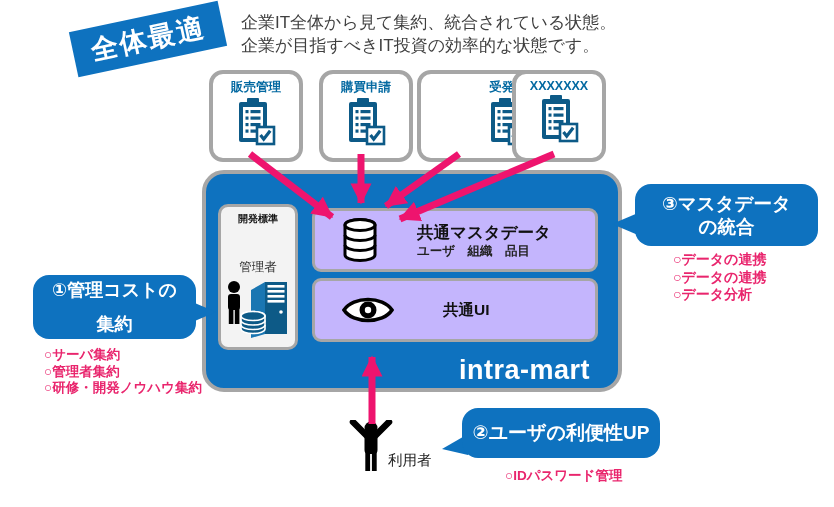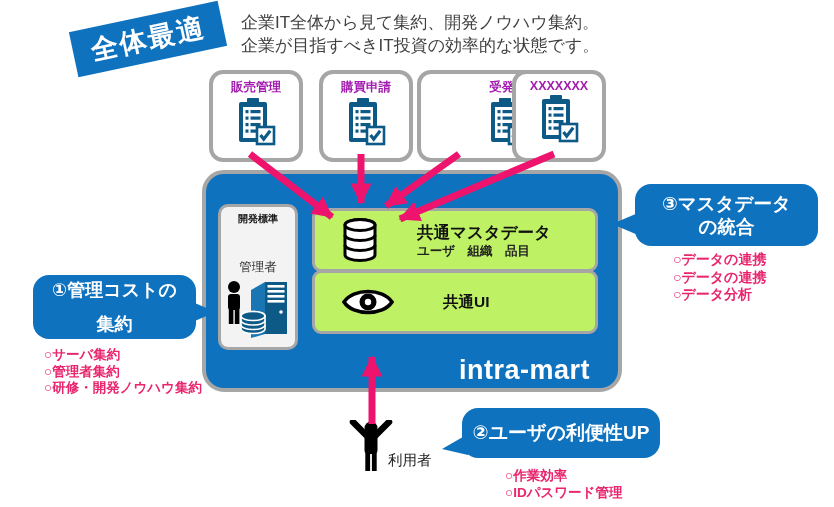--- a/index.html
+++ b/index.html
@@ -11,34 +11,34 @@
   .banner{left:72px;top:16px;width:152px;height:46px;background:#0e72bf;
           transform:rotate(-12deg);display:flex;align-items:center;justify-content:center;
           color:#fff;font-weight:bold;font-size:27px;letter-spacing:2px;}
 
   
   .desc{left:241px;top:11px;font-size:17px;line-height:1.36;color:#3f3f3f;white-space:nowrap;}
 
   
   .appbox{top:70px;width:86px;height:84px;background:#fff;border:4px solid #a6a6a6;
           border-radius:14px;display:flex;flex-direction:column;align-items:center;z-index:5;}
-  .appbox .albl{font-size:12.5px;font-weight:bold;color:#a21caf;margin-top:5px;white-space:nowrap;}
+  .appbox .albl{font-size:12.5px;font-weight:bold;color:#0369a1;margin-top:5px;white-space:nowrap;}
   .appbox svg{margin-top:2px;}
 
   
   .container{left:202px;top:170px;width:412px;height:214px;background:#0e72bf;
              border:4px solid #a6a6a6;border-radius:22px;z-index:1;}
   .devbox{left:12px;top:30px;width:74px;height:140px;background:#f3f3f3;border:3px solid #a6a6a6;
           border-radius:10px;display:flex;flex-direction:column;align-items:center;}
   .devbox .dtitle{font-size:10px;font-weight:bold;color:#111;margin-top:5px;white-space:nowrap;}
   .devbox .dadmin{font-size:12.5px;color:#333;margin-top:33px;white-space:nowrap;}
-  .innerbox{left:106px;width:280px;height:58px;background:#bef264;border:3px solid #a6a6a6;
+  .innerbox{left:106px;width:280px;height:58px;background:#c4b5fd;border:3px solid #a6a6a6;
             border-radius:9px;display:flex;align-items:center;}
   .mdbox{top:34px;}
-  .uibox{top:96px;}
+  .uibox{top:104px;}
   .mdtext{margin-left:38px;}
   .mdtitle{font-size:16.5px;font-weight:bold;color:#111;white-space:nowrap;text-align:center;}
   .mdline{font-size:12.5px;font-weight:bold;color:#222;line-height:1.2;white-space:nowrap;}
   .uititle{font-size:15.5px;font-weight:bold;color:#111;margin-left:48px;white-space:nowrap;}
   .intramart{right:28px;bottom:2px;color:#fff;font-weight:bold;font-size:27px;letter-spacing:0.5px;}
 
   
   .callout{background:#0e72bf;color:#fff;font-weight:bold;text-align:center;border-radius:16px;
            display:flex;flex-direction:column;justify-content:center;line-height:1.25;z-index:20;}
   .co1{left:33px;top:275px;width:163px;height:64px;font-size:18px;gap:12px;}
@@ -62,21 +62,21 @@
   .overlay{left:0;top:0;z-index:30;pointer-events:none;}
 </style>
 </head>
 <body>
 
 <div class="abs banner">
   <span>全体最適</span>
 </div>
 
 <div class="abs desc">
-  <div>企業IT全体から見て集約、開発ノウハウ集約。</div>
+  <div>企業IT全体から見て集約、統合されている状態。</div>
   <div>企業が目指すべきIT投資の効率的な状態です。</div>
 </div>
 
 <div class="abs appbox" style="left:209px;">
   <span class="albl">販売管理</span>
   <svg width="40" height="48" viewBox="0 0 40 48">
     <rect x="3" y="4" width="28" height="40" rx="2" fill="#0d5a87"></rect>
     <rect x="7" y="9" width="20" height="31" fill="#fff"></rect>
     <rect x="11" y="0" width="12" height="7" rx="1" fill="#0d5a87"></rect>
     <g fill="#0d5a87">
@@ -223,21 +223,20 @@
   <div>○データの連携</div>
   <div>○データの連携</div>
   <div>○データ分析</div>
 </div>
 
 <div class="abs callout co2">
   <div>②ユーザの利便性UP</div>
 </div>
 <div class="abs tail tail2"></div>
 <div class="abs redlist rl2">
-  <div>○作業効率</div>
   <div>○IDパスワード管理</div>
 </div>
 
 <svg class="abs" style="left:348px;top:420px;" width="46" height="52" viewBox="0 0 46 52">
   <circle cx="23" cy="8" r="6.5" fill="#000"></circle>
   <path d="M5,2 L19,16 M41,2 L27,16" stroke="#000" stroke-width="6.5" stroke-linecap="round"></path>
   <rect x="16.5" y="13" width="13" height="21" rx="4" fill="#000"></rect>
   <rect x="17.3" y="32" width="4.8" height="19" fill="#000"></rect>
   <rect x="23.9" y="32" width="4.8" height="19" fill="#000"></rect>
 </svg>

